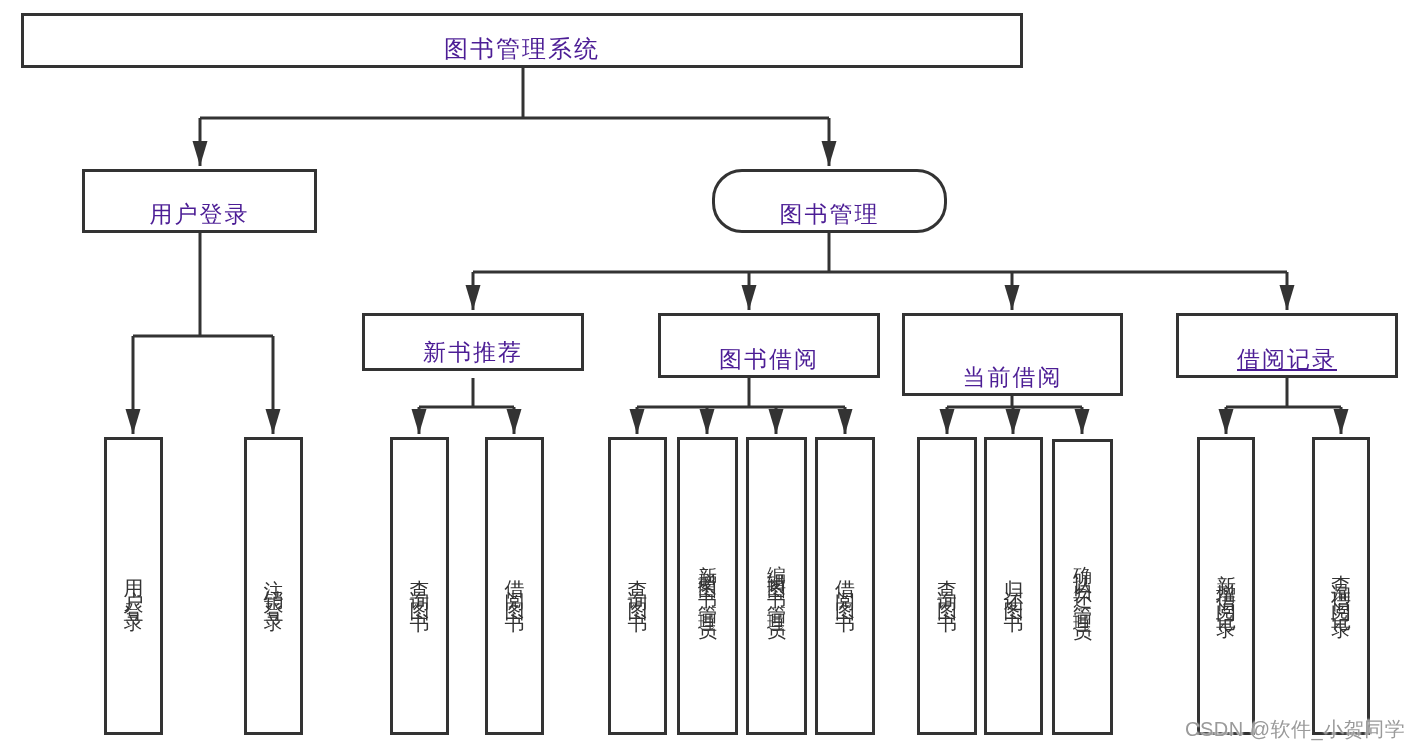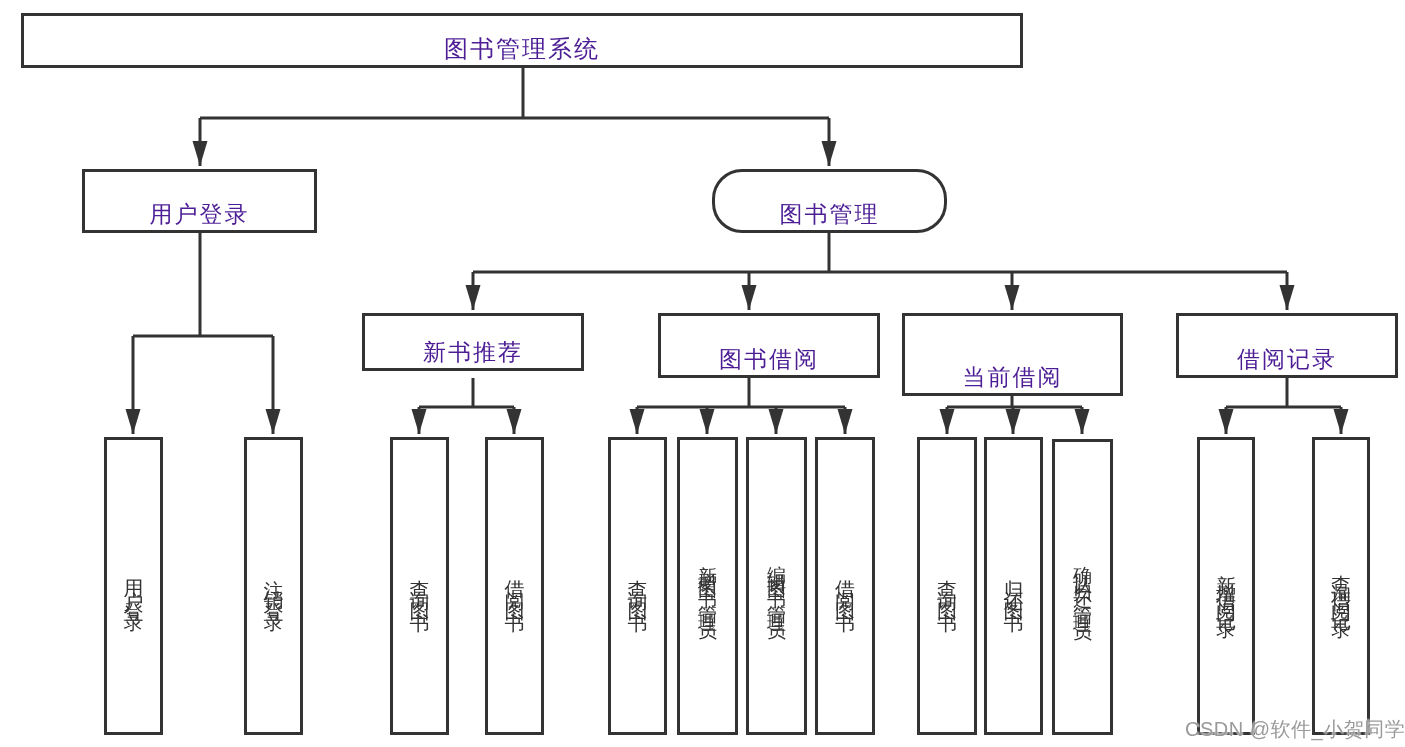--- a/index.html
+++ b/index.html
@@ -144,21 +144,21 @@
 
   <div class="hnode" style="left:362px; top:313px; width:222px; height:58px;">
     <span>新书推荐</span>
   </div>
   <div class="hnode" style="left:638px; top:313px; width:222px; height:65px;margin-left:20px;">
     <span>图书借阅</span>
   </div>
   <div class="hnode" style="left:902px; top:313px; width:221px; height:83px;font-family:Liberation Mono, monospace;">
     <span>当前借阅</span>
   </div>
-  <div class="hnode" style="left:1176px; top:313px; width:222px; height:65px;">
+  <div class="hnode" style="left:1176px; top:313px; width:222px; height:65px;text-decoration:underline;">
     <span>借阅记录</span>
   </div>
 
   <div class="vnode" style="left:104px; top:437px; width:59px; height:298px;">
     <span>用户登录</span>
   </div>
   <div class="vnode" style="left:244px; top:437px; width:59px; height:298px;">
     <span>注销登录</span>
   </div>
 

